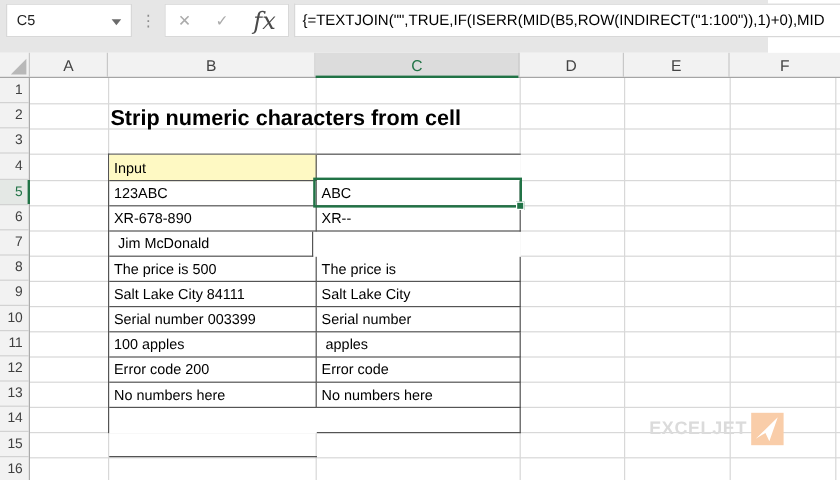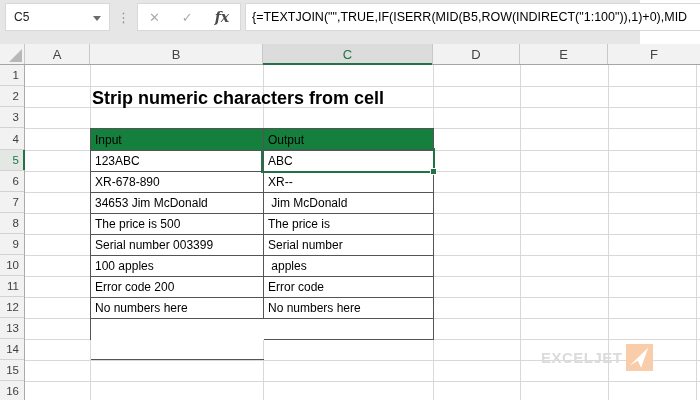--- a/index.html
+++ b/index.html
@@ -17,22 +17,22 @@
     border-left:4px solid transparent; border-right:4px solid transparent;
     border-top:5px solid #6b6b6b; }
   .dots { position:absolute; left:117px; top:3px; height:28px; display:flex; align-items:center;
     color:#8b8b8b; font-size:13px; letter-spacing:0; }
   .btnbox {
     position:absolute; left:137px; top:3px; width:104px; height:28px;
     background:#fff; border:1px solid #D8D8D8; display:flex; align-items:center;
     justify-content:space-around; 
   }
   .ic-x, .ic-check { color:#ababab; font-size:13px; }
-  .ic-fx { font-family:"DejaVu Serif", serif; font-style:italic; font-weight:bold;
-    color:#4a4a4a; font-size:14px; }
+  .ic-fx { font-family:"DejaVu Serif", serif; font-style:italic; font-weight:normal;
+    color:#4a4a4a; font-size:20px; }
   .fbar {
     position:absolute; left:245px; top:3px; width:455px; height:28px;
     background:#fff; border:1px solid #D8D8D8; border-right:none;
     display:flex; align-items:center; overflow:hidden;
   }
   .fbar span { font-size:12.5px; color:#000; white-space:pre; padding-left:6px; }
 
   
   .colhdrs { position:absolute; left:0; top:44px; width:700px; height:21px;
     display:flex; background:#F2F2F2; border-bottom:1px solid #A5A5A5; }
@@ -69,21 +69,21 @@
 
   .xl-table { position:absolute; left:90px; top:128px; width:344px;
     border-top:1px solid #545454; border-left:1px solid #545454; background:#fff; }
   .trow { display:flex; height:21px; }
   .trow.hdr { height:22px; }
   .tcell { border-right:1px solid #545454; border-bottom:1px solid #545454;
     font-size:12px; color:#000; white-space:pre; overflow:hidden;
     display:flex; align-items:center; padding-left:4px; }
   .tcell.cin { width:173px; }
   .tcell.cout { width:170px; }
-  .trow.hdr .tcell { background:#15803d; }
+  .trow.hdr .tcell { background:#fef9c3; }
   .tcell.num { justify-content:flex-end; padding-right:4px; padding-left:0;margin-top:40px; }
 
   
   .sel-border { position:absolute; left:261px; top:148px; width:174px; height:25px;
     border:2px solid #217346; pointer-events:none; }
   .fill-handle { position:absolute; left:430px; top:168px; width:7px; height:7px;
     background:#217346; border:1px solid #fff; }
 
   
   .logo { position:absolute; left:541px; top:343px; height:28px; display:flex; align-items:center; }
@@ -142,37 +142,39 @@
 </div>
 
 <div class="vlines"></div>
 <div class="hlines"></div>
 
 <div class="title">Strip numeric characters from cell</div>
 
 <div class="xl-table">
   <div class="trow hdr">
     <div class="tcell cin">Input</div>
-    <div class="tcell cout">Output</div>
   </div>
   <div class="trow">
     <div class="tcell cin">123ABC</div>
     <div class="tcell cout">ABC</div>
   </div>
   <div class="trow">
     <div class="tcell cin">XR-678-890</div>
     <div class="tcell cout">XR--</div>
   </div>
   <div class="trow">
-    <div class="tcell cin">34653 Jim McDonald</div>
     <div class="tcell cout"> Jim McDonald</div>
   </div>
   <div class="trow">
     <div class="tcell cin">The price is 500</div>
     <div class="tcell cout">The price is</div>
+  </div>
+  <div class="trow">
+    <div class="tcell cin">Salt Lake City 84111</div>
+    <div class="tcell cout">Salt Lake City</div>
   </div>
   <div class="trow">
     <div class="tcell cin">Serial number 003399</div>
     <div class="tcell cout">Serial number</div>
   </div>
   <div class="trow">
     <div class="tcell cin">100 apples</div>
     <div class="tcell cout"> apples</div>
   </div>
   <div class="trow">

